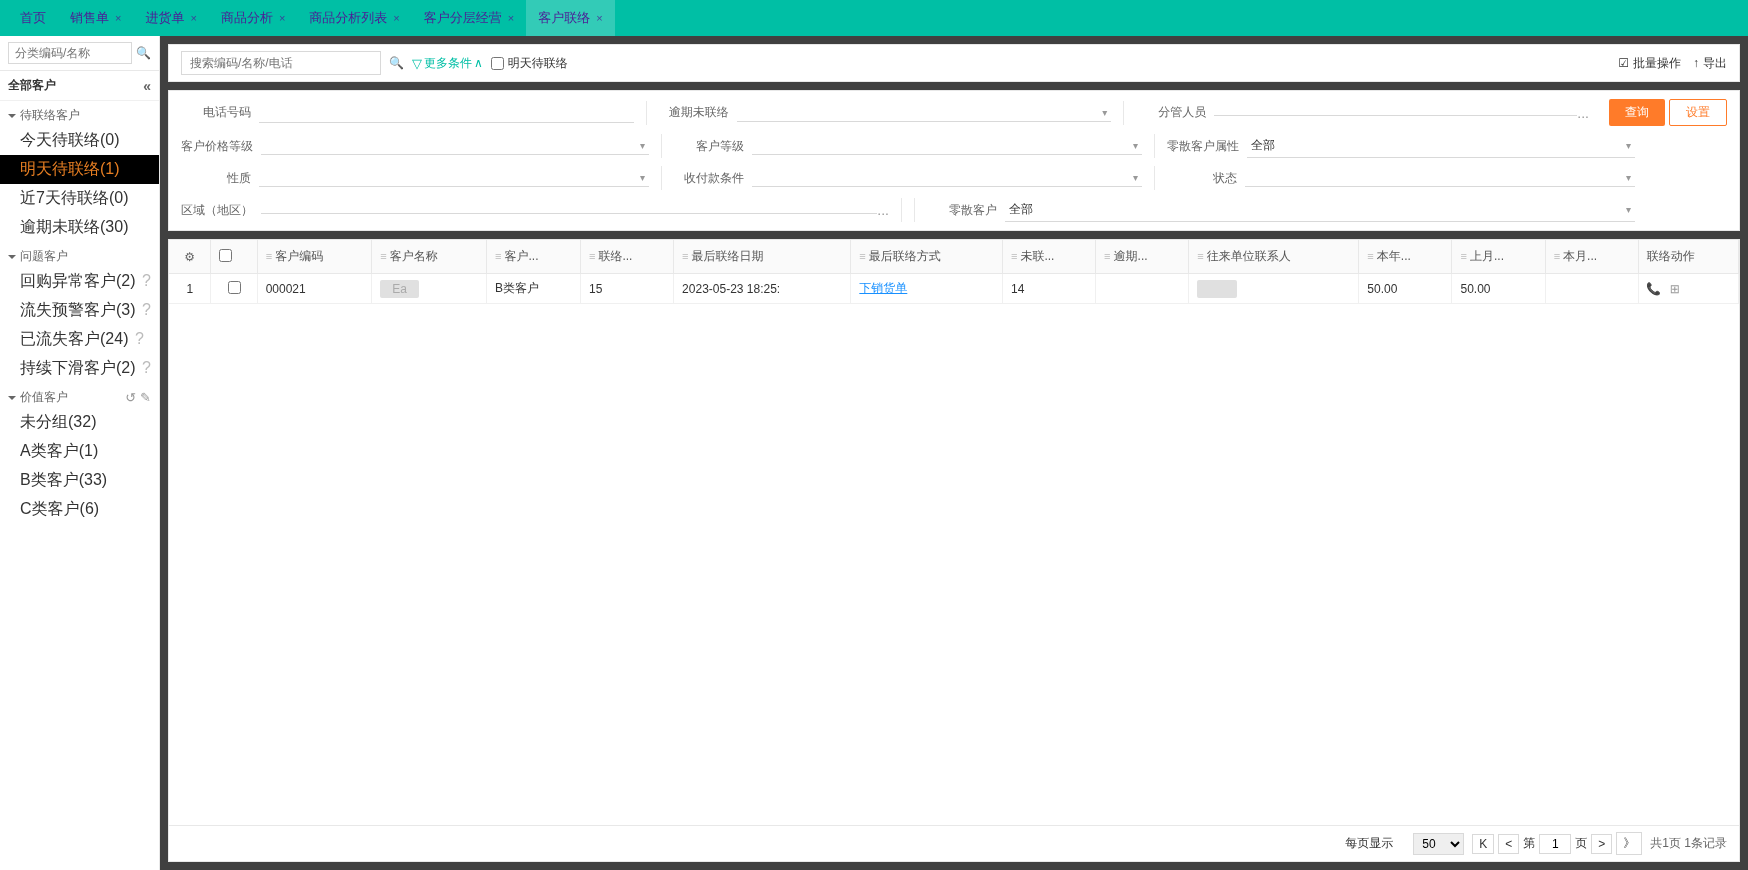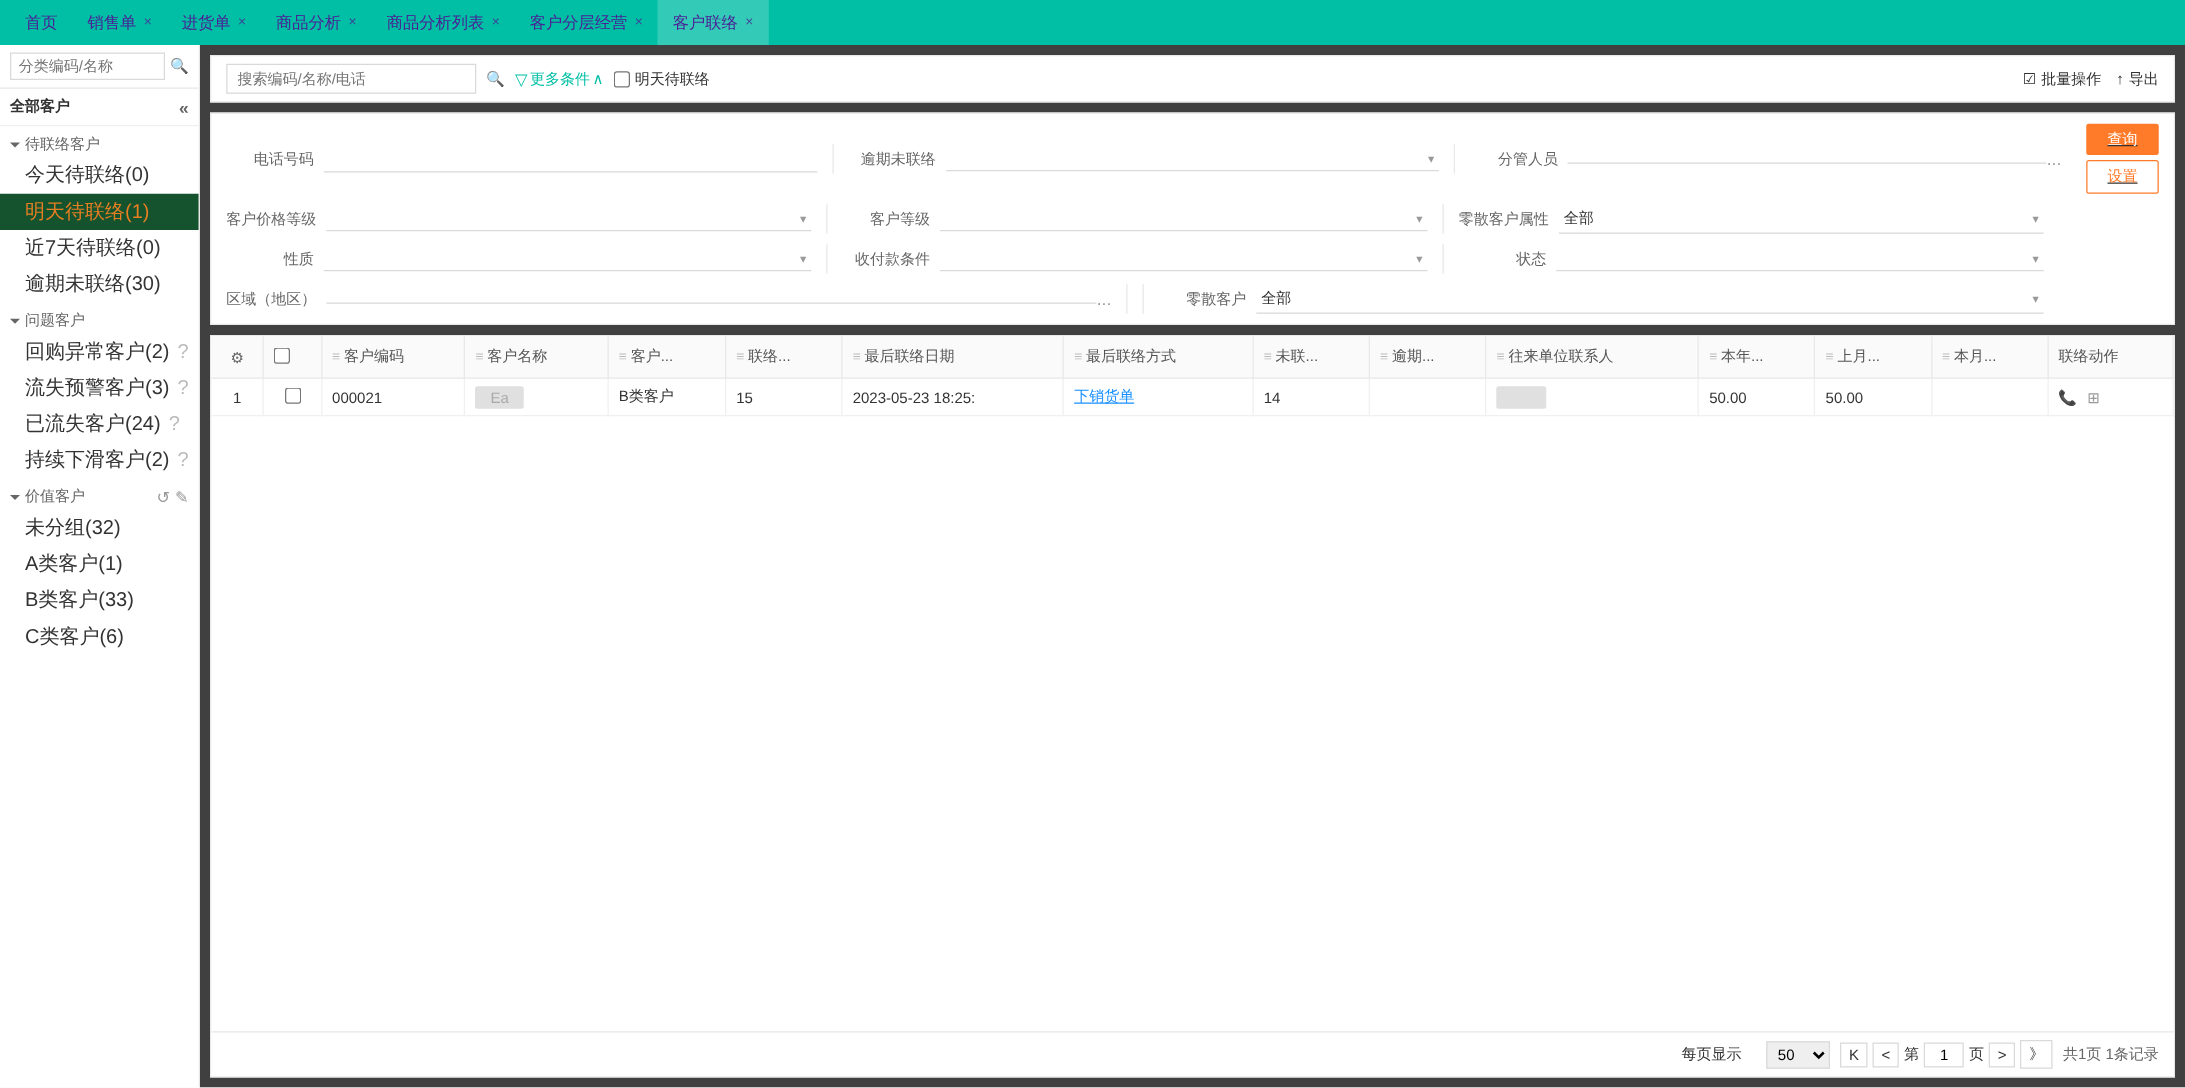--- a/index.html
+++ b/index.html
@@ -84,21 +84,21 @@
       border-right: 4px solid transparent;
       margin-right: 4px;
     }
     .sidebar-item {
       padding: 4px 8px 4px 16px;
       cursor: pointer;
       font-size: 16px;
       color: #333;
       white-space: nowrap;
     }
-    .sidebar-item.active { background: #14532d; color: #e67e22; }
+    .sidebar-item.active { background: #000000; color: #e67e22; }
     .sidebar-item.sub { padding-left: 20px; }
     
     
     .filter-bar {
       background: #fff;
       padding: 6px 12px;
       border-bottom: 1px solid #e8e8e8;
       display: flex;
       align-items: center;
       gap: 8px;
@@ -199,24 +199,23 @@
       padding: 4px 16px;
       border: none;
       border-radius: 2px;
       cursor: pointer;
       font-size: 12px;
     }
     .btn-query { background: #ff7b29; color: #fff; }
     .btn-set { background: #fff; border: 1px solid #ff7b29; color: #ff7b29; }
     .filter-actions {
       display: flex;
-      flex-direction: column;
+      flex-direction: row;
       gap: 4px;
       margin-left: 8px;
-      text-decoration: underline;
     }
     .dots-btn {
       color: #999;
       font-size: 14px;
       cursor: pointer;
     }
     table {
       width: 100%;
       border-collapse: collapse;
       font-size: 12px;

